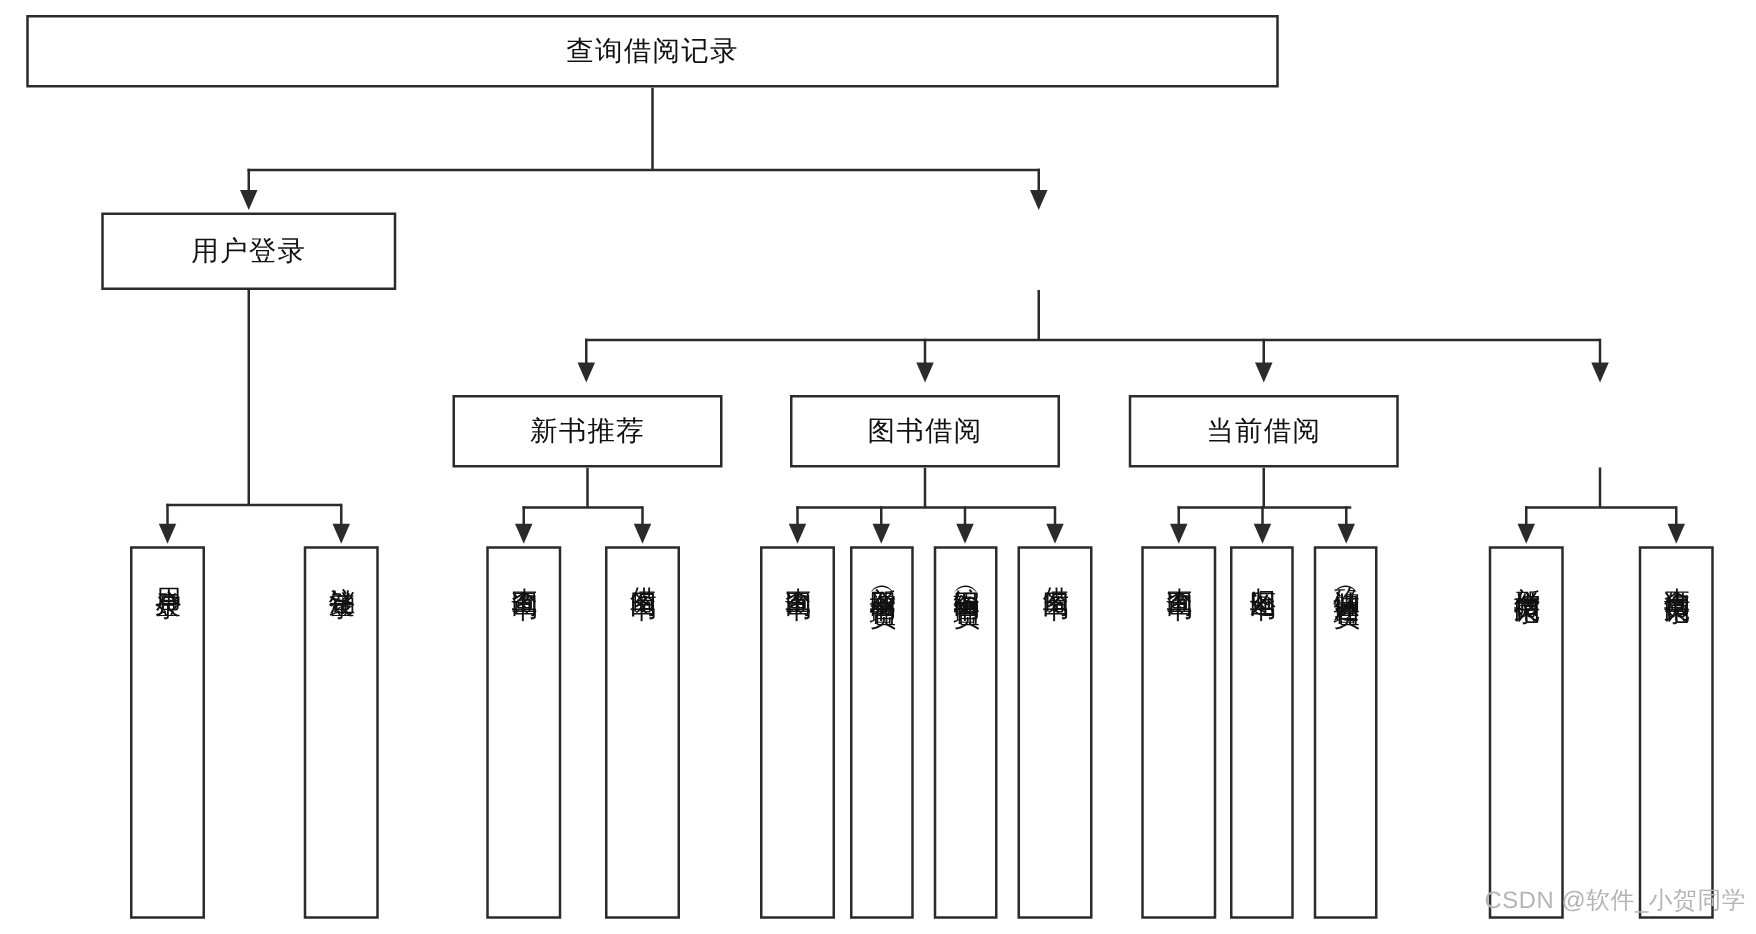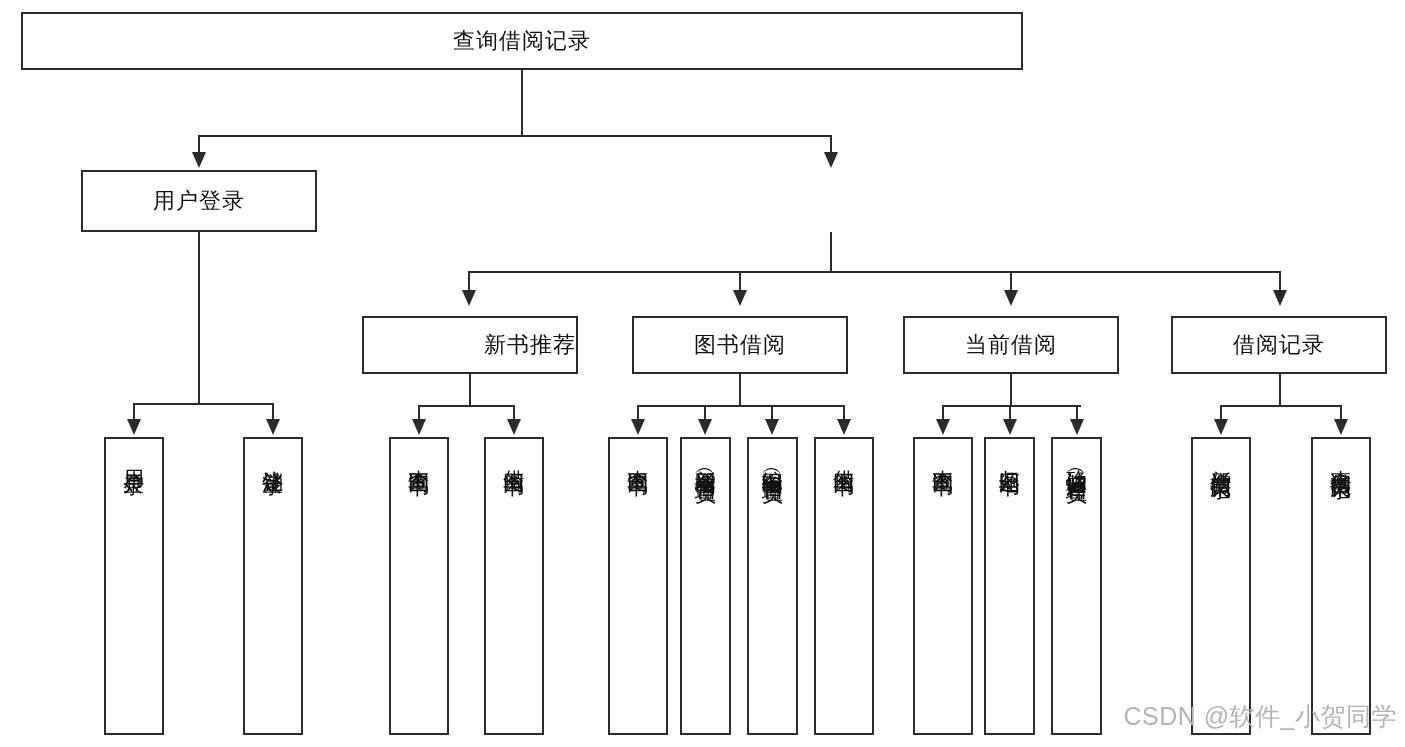--- a/index.html
+++ b/index.html
@@ -54,21 +54,21 @@
     width: 0;
     height: 0;
     border-left: 7px solid transparent;
     border-right: 7px solid transparent;
     border-top: 16px solid #2b2b2b;
   }
   #watermark {
     position: absolute;
     right: 8px;
     bottom: 14px;
-    font-size: 25px;
+    font-size: 19px;
     color: #b4b4b4;
     letter-spacing: 0.5px;
     user-select: none;
     white-space: nowrap;
   }
 </style>
 </head>
 <body>
 
 <div id="canvas">
@@ -134,35 +134,32 @@
 
   <div class="node h" style="left:21px; top:12px; width:1002px; height:58px;">
     <span>查询借阅记录</span>
   </div>
 
   <div class="node h" style="left:81px; top:170px; width:236px; height:62px;">
     <span>用户登录</span>
   </div>
 
 
-  <div class="node h" style="left:362px; top:316px; width:216px; height:58px;justify-content:flex-end;">
+  <div class="node h" style="left:362px; top:316px; width:216px; height:58px;">
     <span>新书推荐</span>
   </div>
 
   <div class="node h" style="left:632px; top:316px; width:216px; height:58px;">
     <span>图书借阅</span>
   </div>
 
   <div class="node h" style="left:903px; top:316px; width:216px; height:58px;">
     <span>当前借阅</span>
   </div>
 
-  <div class="node h" style="left:1171px; top:316px; width:216px; height:58px;">
-    <span>借阅记录</span>
-  </div>
 
   <div class="node v" style="left:104px; top:437px; width:60px; height:298px;">
     <span class="vlabel">用户登录</span>
   </div>
 
   <div class="node v" style="left:243px; top:437px; width:60px; height:298px;">
     <span class="vlabel">注销登录</span>
   </div>
 
   <div class="node v" style="left:389px; top:437px; width:60px; height:298px;">

